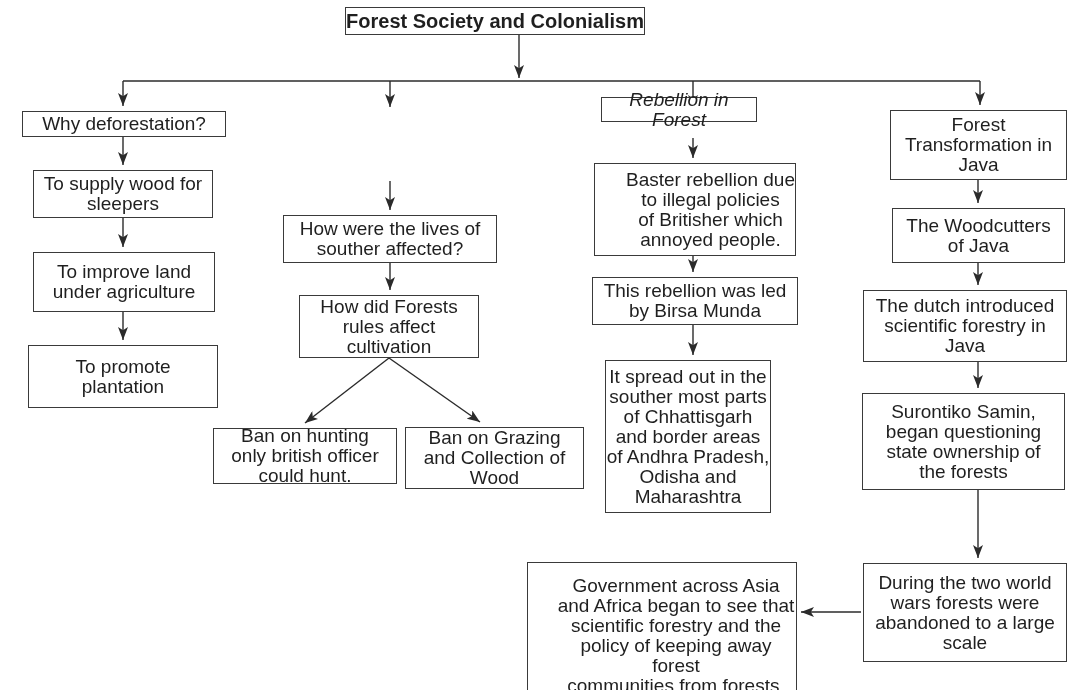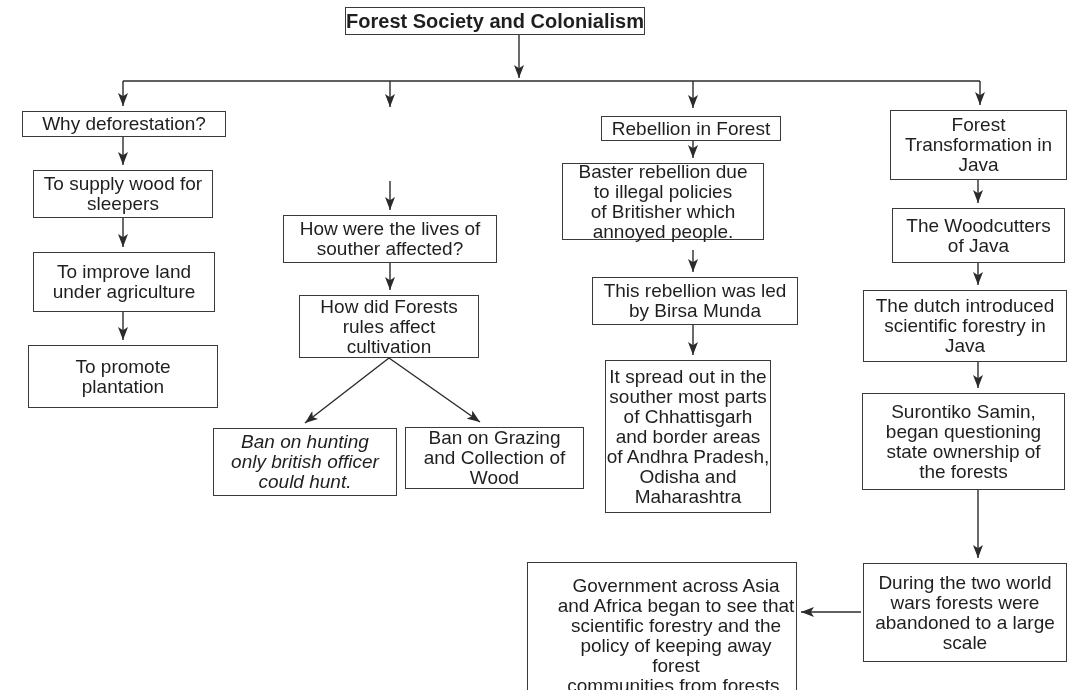--- a/index.html
+++ b/index.html
@@ -102,35 +102,35 @@
 
   <div class="node" style="left:283px; top:215px; width:214px; height:48px;">
     <span>How were the lives of
 souther affected?</span>
   </div>
   <div class="node" style="left:299px; top:295px; width:180px; height:63px;">
     <span>How did Forests
 rules affect
 cultivation</span>
   </div>
-  <div class="node" style="left:213px; top:428px; width:184px; height:68px;font-style:italic;">
+  <div class="node" style="left:213px; top:428px; width:184px; height:56px;">
     <span>Ban on hunting
 only british officer
 could hunt.</span>
   </div>
   <div class="node" style="left:405px; top:427px; width:179px; height:62px;">
     <span>Ban on Grazing
 and Collection of
 Wood</span>
   </div>
 
-  <div class="node" style="left:601px; top:116px; width:180px; height:25px;">
+  <div class="node" style="left:601px; top:97px; width:156px; height:25px;font-style:italic;">
     <span>Rebellion in Forest</span>
   </div>
-  <div class="node" style="left:562px; top:163px; width:202px; height:77px;">
+  <div class="node" style="left:594px; top:163px; width:202px; height:93px;justify-content:flex-end;">
     <span>Baster rebellion due
 to illegal policies
 of Britisher which
 annoyed people.</span>
   </div>
   <div class="node" style="left:592px; top:277px; width:206px; height:48px;">
     <span>This rebellion was led
 by Birsa Munda</span>
   </div>
   <div class="node" style="left:593px; top:360px; width:166px; height:153px;margin-left:12px;">

